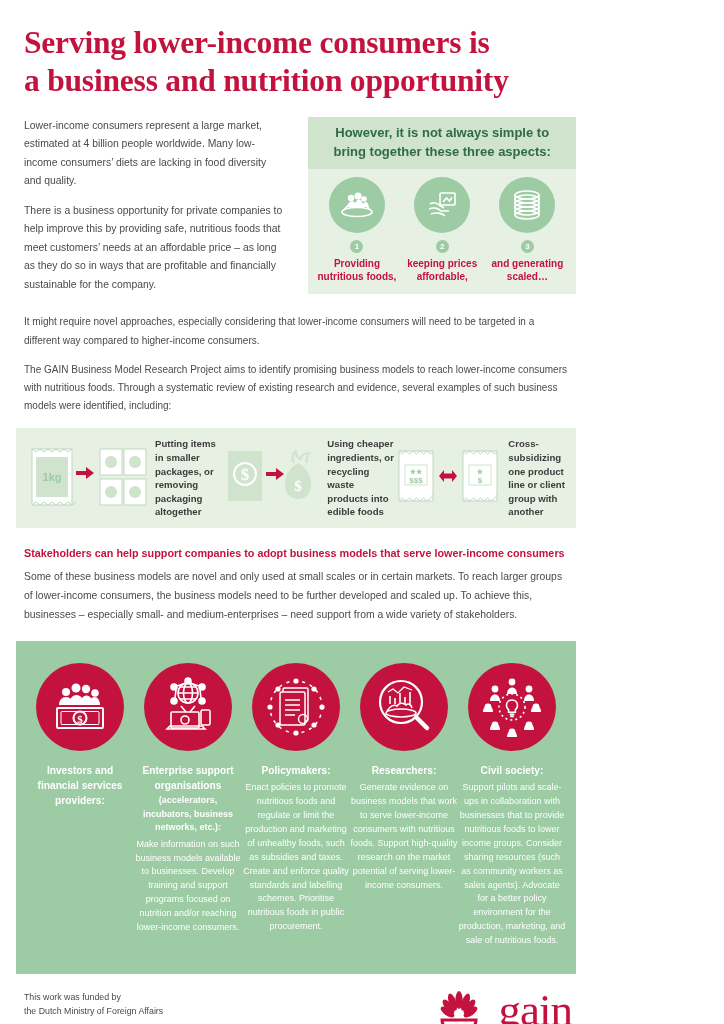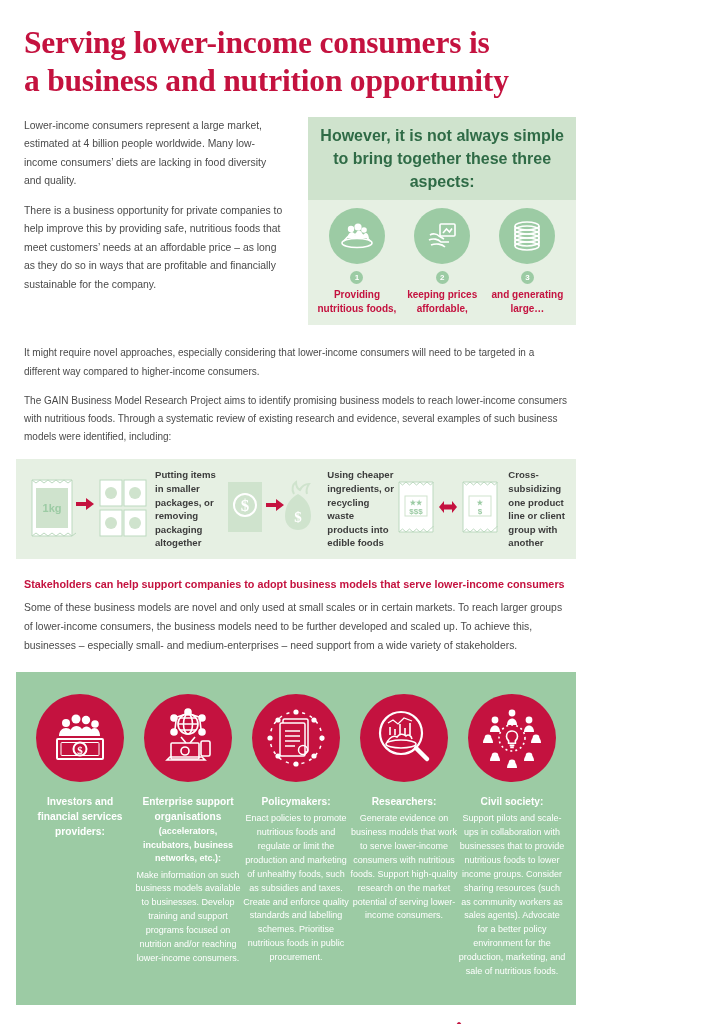--- a/index.html
+++ b/index.html
@@ -36,21 +36,21 @@
     margin-bottom: 11px;
   }
   .body-p:last-child { margin-bottom: 0; }
 
   
   .aspects { width: 304px; background: #e6f0e3; }
   .aspects-head {
     background: #cfe3cd;
     color: #2f6b46;
     font-weight: bold;
-    font-size: 16px;
+    font-size: 13px;
     line-height: 1.45;
     text-align: center;
     padding: 7px 10px 7px;
   }
   .aspects-body { padding: 8px 6px 10px; }
   .aspect-cols { display: flex; }
   .aspect-col { flex: 1; text-align: center; }
   .aspect-circle {
     width: 56px; height: 56px; border-radius: 50%;
     background: #9ccba4; margin: 0 auto 7px;
@@ -210,21 +210,21 @@
                   <path d="M8 18v4M32 18v4"></path>
                   <ellipse cx="20" cy="22" rx="12" ry="4"></ellipse>
                   <path d="M8 22v4M32 22v4"></path>
                   <ellipse cx="20" cy="26" rx="12" ry="4"></ellipse>
                   <path d="M8 26v4M32 26v4"></path>
                   <ellipse cx="20" cy="30" rx="12" ry="4"></ellipse>
                 </g>
               </svg>
             </div>
             <div class="aspect-num">3</div>
-            <div class="aspect-label">and generating large…</div>
+            <div class="aspect-label">and generating scaled…</div>
           </div>
 
         </div>
       </div>
     </div>
   </div>
 
   <div class="mid">
     <p class="body-p">It might require novel approaches, especially considering that lower-income consumers will need to be targeted in a different way compared to higher-income consumers.</p>
     <p class="body-p">The GAIN Business Model Research Project aims to identify promising business models to reach lower-income consumers with nutritious foods. Through a systematic review of existing research and evidence, several examples of such business models were identified, including:</p>

